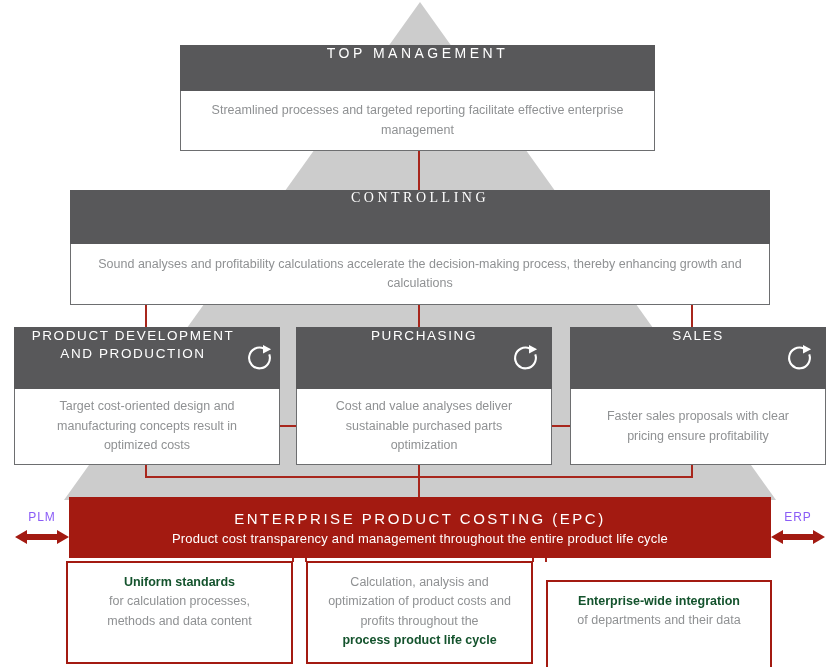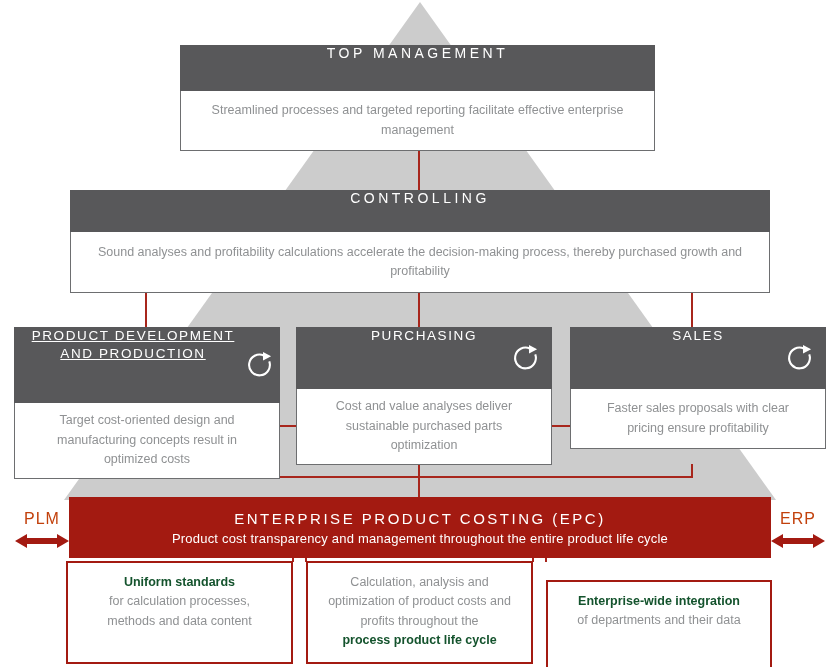--- a/index.html
+++ b/index.html
@@ -36,21 +36,21 @@
   
   .banner{
     position:absolute;left:69px;top:497px;width:702px;height:61px;background:#a31a11;
     z-index:3;display:flex;flex-direction:column;align-items:center;justify-content:center;
     color:#ffffff;text-align:right;
   }
   .banner-title{font-size:15px;letter-spacing:2.5px;margin-bottom:4px;}
   .banner-sub{font-size:13px;letter-spacing:0.2px;}
   
   .side-group{position:absolute;z-index:3;width:54px;text-align:center;}
-  .side-label{color:#c2410c;font-size:16px;letter-spacing:1px;display:block;margin-bottom:5px;}
+  .side-label{color:#8b5cf6;font-size:12px;letter-spacing:1px;display:block;margin-bottom:5px;}
   
   .benefit{
     position:absolute;top:561px;height:103px;background:#ffffff;border:2px solid #a31a11;
     box-sizing:border-box;z-index:3;text-align:center;color:#8f9193;font-size:12.5px;line-height:1.55;
     padding:10px 16px 0 16px;
   }
   .benefit strong{display:block;color:#14532d;font-weight:700;}
 </style>
 </head>
 <body>
@@ -78,30 +78,30 @@
   <section class="tier" style="left:180px;top:45px;width:475px;">
     <div class="hdr" style="height:46px;">
       <span class="hdr-title">TOP MANAGEMENT</span>
     </div>
     <div class="bdy" style="height:60px;box-sizing:border-box;">
       <div class="bdy-inner" style="max-width:430px;">Streamlined processes and targeted reporting facilitate effective enterprise management</div>
     </div>
   </section>
 
   <section class="tier" style="left:70px;top:190px;width:700px;">
-    <div class="hdr" style="height:42px;">
+    <div class="hdr" style="height:54px;font-family:Liberation Serif, serif;">
       <span class="hdr-title">CONTROLLING</span>
     </div>
     <div class="bdy" style="height:61px;box-sizing:border-box;">
-      <div class="bdy-inner" style="max-width:648px;">Sound analyses and profitability calculations accelerate the decision-making process, thereby purchased growth and profitability</div>
+      <div class="bdy-inner" style="max-width:648px;">Sound analyses and profitability calculations accelerate the decision-making process, thereby enhancing growth and calculations</div>
     </div>
   </section>
 
   <section class="tier dept dept1" style="left:14px;top:327px;width:266px;">
-    <div class="hdr" style="height:76px;text-decoration:underline;">
+    <div class="hdr" style="height:62px;">
       <span class="hdr-title" style="padding-right:28px;">
         <span>PRODUCT DEVELOPMENT</span><br>
         <span>AND PRODUCTION</span>
       </span>
       <svg class="cycle-icon" width="27" height="27" viewBox="0 0 26 26">
         <path d="M 22.4 9.6 A 10 10 0 1 1 17.2 3.9" fill="none" stroke="#ffffff" stroke-width="2"></path>
         <polygon points="16.4,0.6 24.2,4.6 16.4,8.6" fill="#ffffff"></polygon>
       </svg>
     </div>
     <div class="bdy" style="height:76px;box-sizing:border-box;">
@@ -127,21 +127,21 @@
   <section class="tier dept" style="left:570px;top:327px;width:256px;">
     <div class="hdr" style="height:62px;">
       <span class="hdr-title">
         <span>SALES</span>
       </span>
       <svg class="cycle-icon" width="27" height="27" viewBox="0 0 26 26">
         <path d="M 22.4 9.6 A 10 10 0 1 1 17.2 3.9" fill="none" stroke="#ffffff" stroke-width="2"></path>
         <polygon points="16.4,0.6 24.2,4.6 16.4,8.6" fill="#ffffff"></polygon>
       </svg>
     </div>
-    <div class="bdy" style="height:60px;box-sizing:border-box;">
+    <div class="bdy" style="height:76px;box-sizing:border-box;">
       <div class="bdy-inner" style="max-width:210px;">Faster sales proposals with clear pricing ensure profitability</div>
     </div>
   </section>
 
   <div class="banner">
     <div class="banner-title">ENTERPRISE PRODUCT COSTING (EPC)</div>
     <div class="banner-sub">Product cost transparency and management throughout the entire product life cycle</div>
   </div>
 
   <div class="side-group" style="left:15px;top:510px;">

